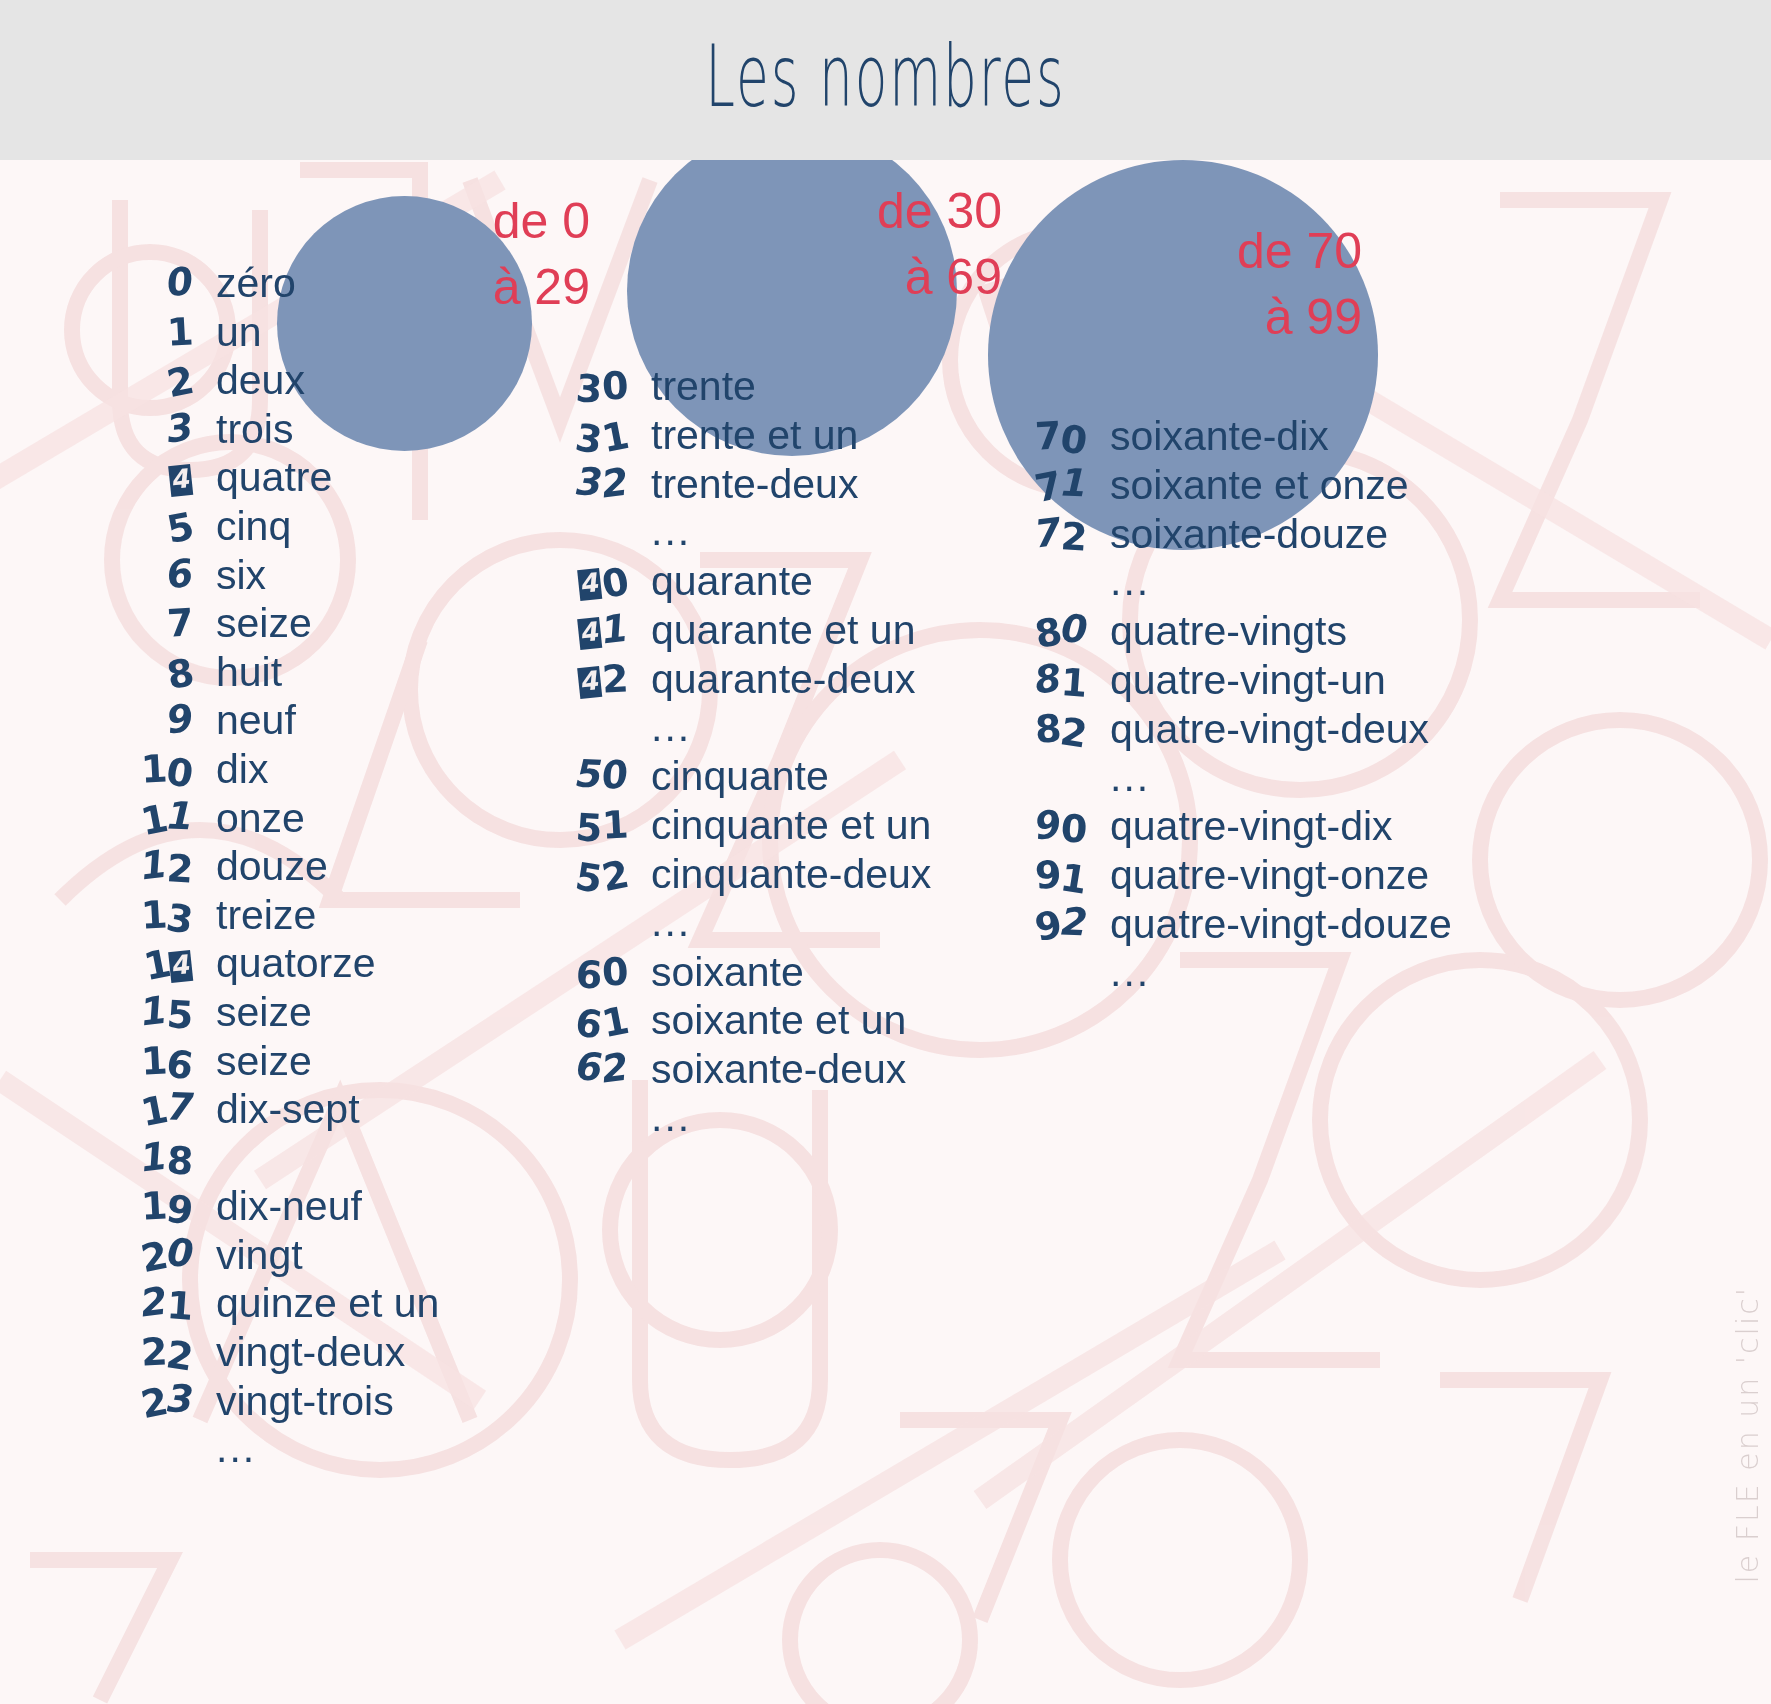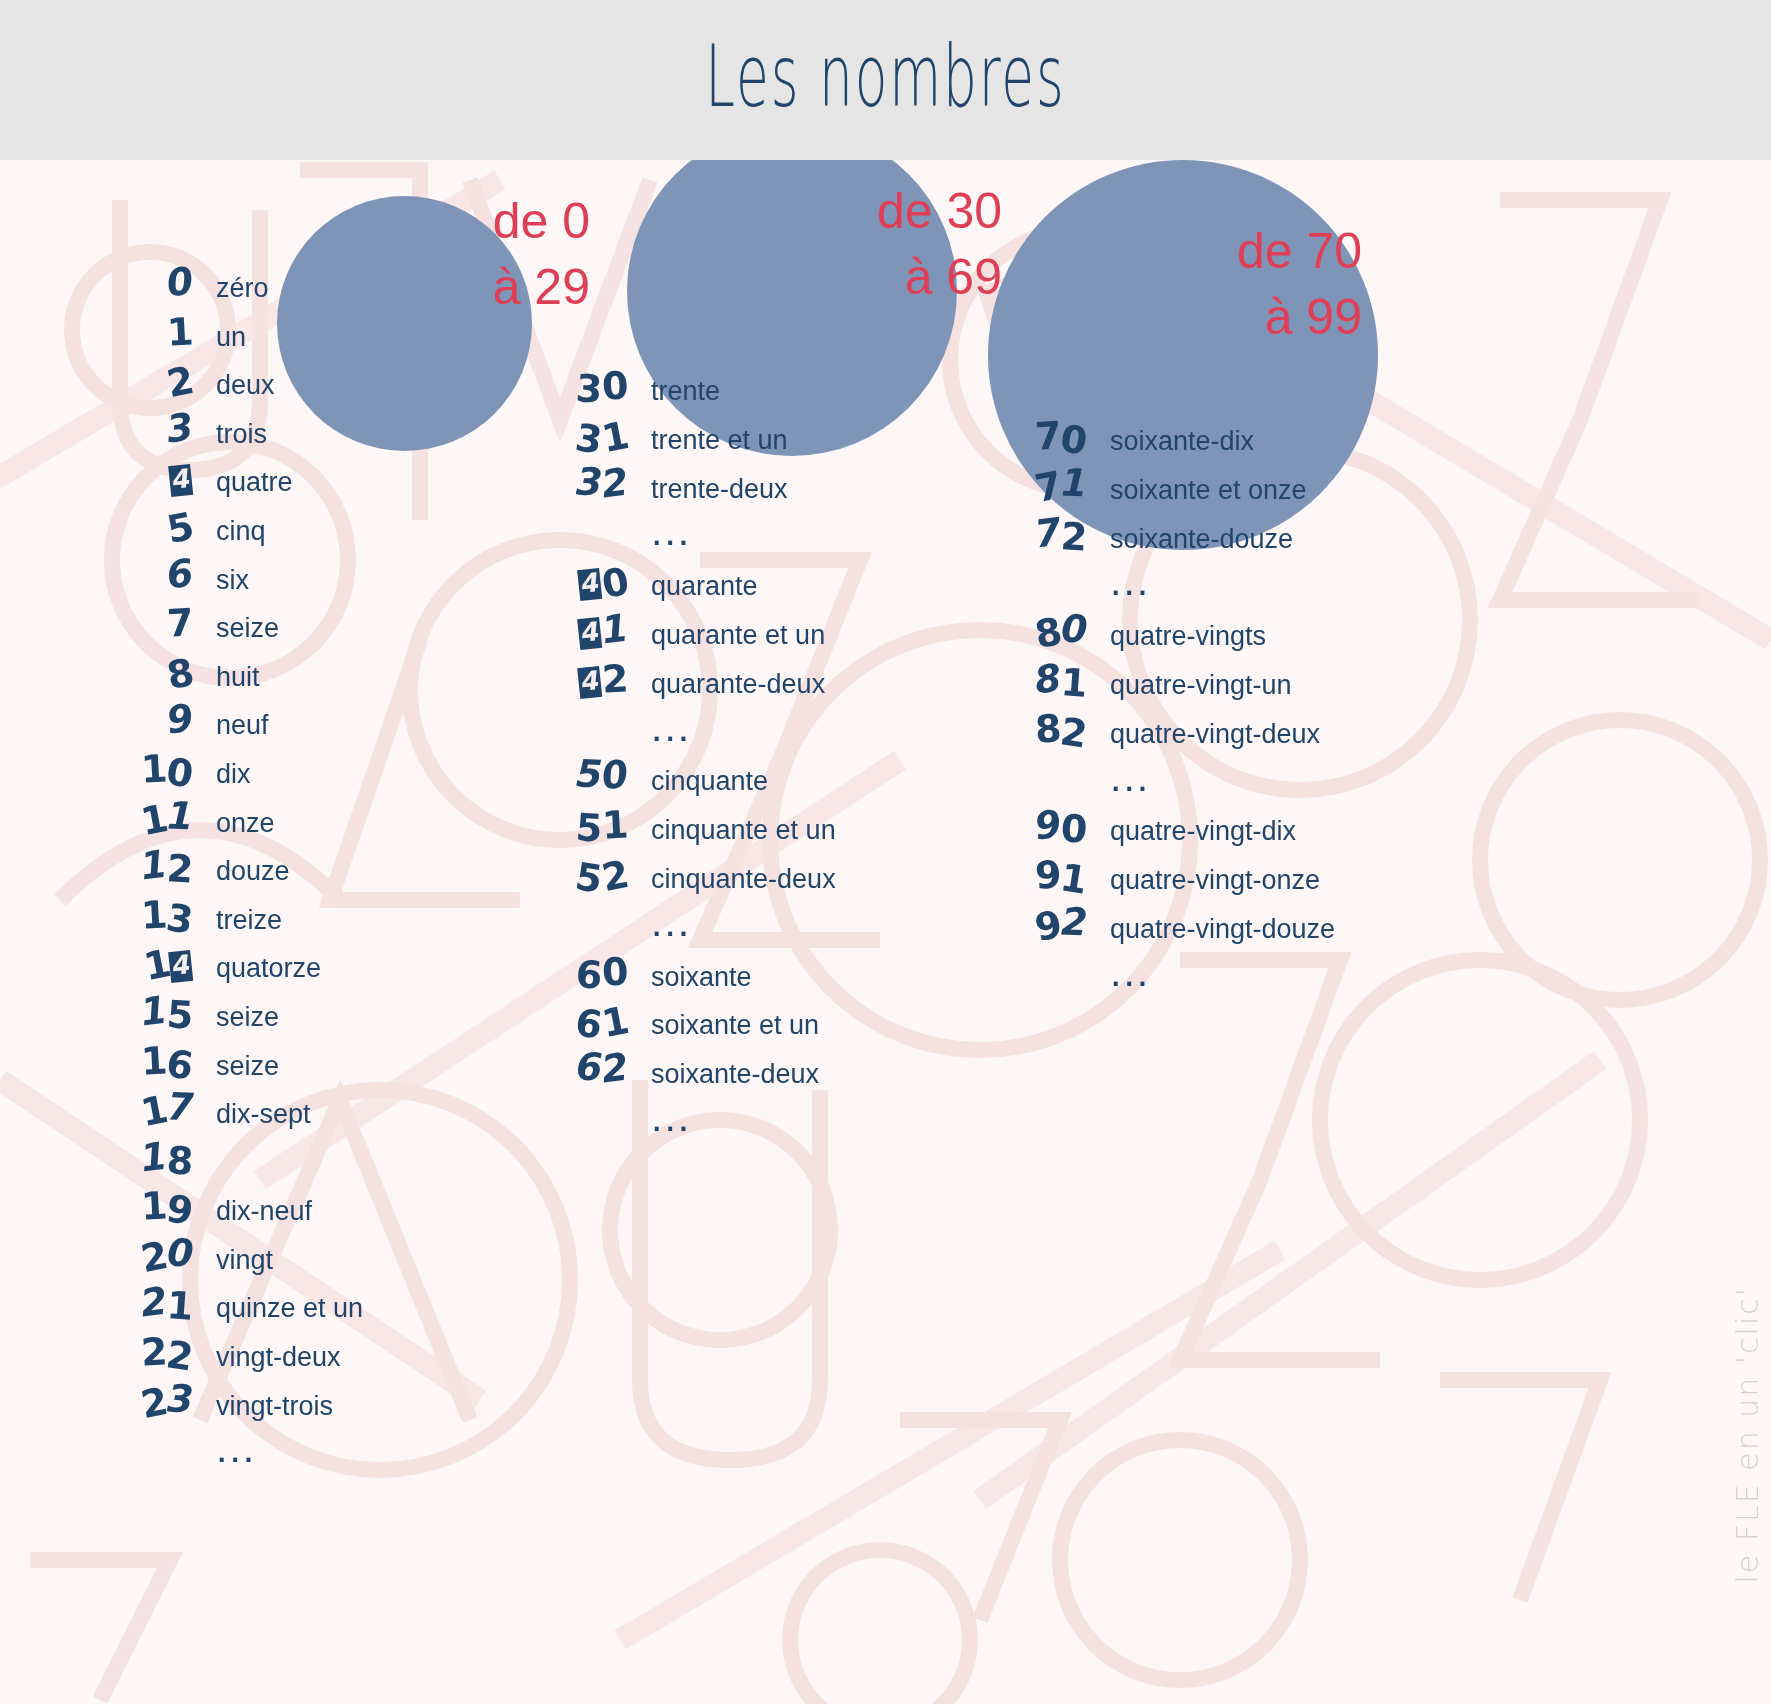--- a/index.html
+++ b/index.html
@@ -132,21 +132,21 @@
     font-style: italic;
     padding: 2px 2px 4px 3px;
     transform: rotate(-6deg) translateY(-3px);
     line-height: 0.95;
   }
 
   .num-word {
     flex: 1 1 auto;
     padding-left: 24px;
     font-family: "Liberation Sans", sans-serif;
-    font-size: 27px;
+    font-size: 41px;
     font-weight: 400;
     color: #21446b;
     white-space: nowrap;
     line-height: 1;
   }
   .num-word.ellipsis { font-size: 41px; letter-spacing: 2px; }
 
   
   #watermark {
     position: absolute;

